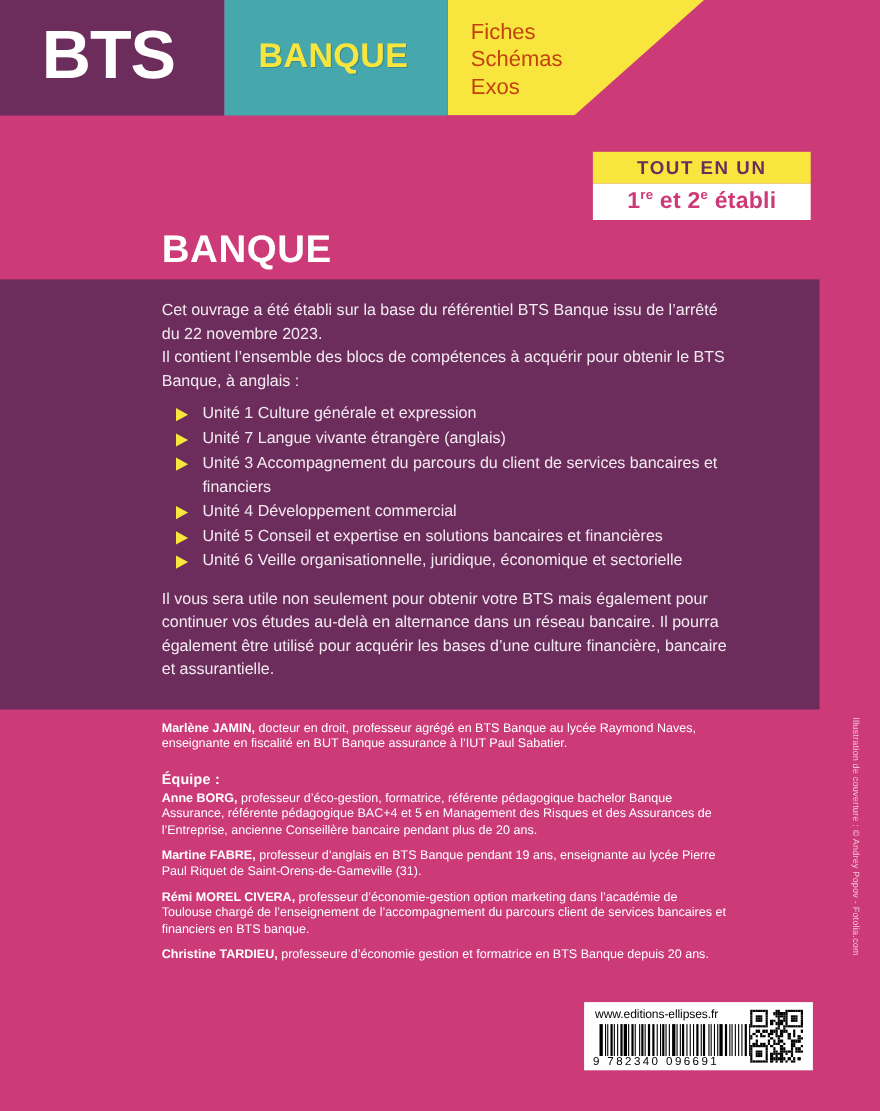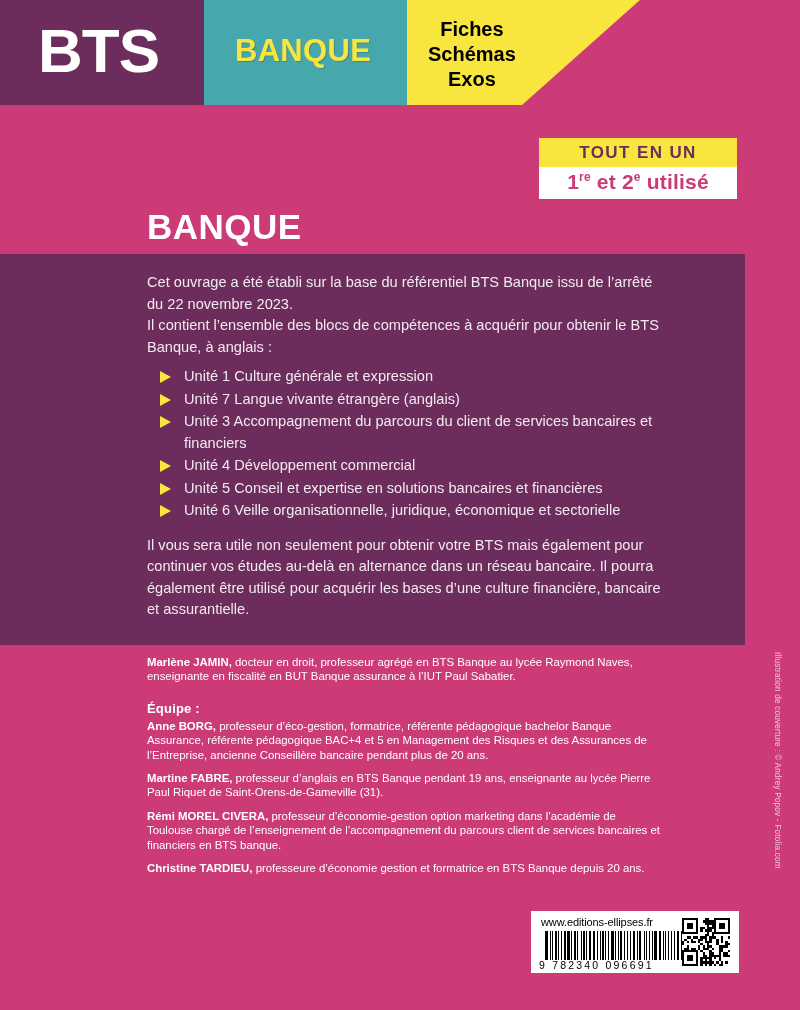--- a/index.html
+++ b/index.html
@@ -24,23 +24,22 @@
     position:absolute;left:31px;top:32px;
     color:#f8e63e;font-size:31px;font-weight:bold;line-height:38px;letter-spacing:.3px;
     text-shadow:1px 1px 0 rgba(0,0,0,.18);
   }
   .hdr-yellow{
     position:absolute;left:407px;top:0;width:233px;height:105px;background:#f8e63e;
     clip-path:polygon(0 0,233px 0,115px 105px,0 105px);
   }
   .hdr-yellow span{
     position:absolute;left:21px;top:17px;
-    color:#000000;font-size:20px;font-weight:bold;line-height:25px;
+    color:#c2410c;font-size:20px;font-weight:normal;line-height:25px;
     white-space:pre-line;
-    text-align:center;
   }
 
   
   .badge{position:absolute;right:63px;top:138px;width:198px;}
   .badge-top{
     background:#f8e63e;color:#6d2d5c;text-align:center;
     font-size:17px;font-weight:bold;letter-spacing:1.4px;padding:5px 0 4px;
   }
   .badge-bot{
     background:#ffffff;color:#cc3a78;text-align:center;
@@ -120,21 +119,21 @@
     </div>
     <div class="hdr-yellow">
       <span>Fiches
 Schémas
 Exos</span>
     </div>
   </div>
 
   <div class="badge">
     <div class="badge-top">TOUT EN UN</div>
-    <div class="badge-bot"><span>1</span><sup>re</sup><span> et 2</span><sup>e</sup><span> utilisé</span></div>
+    <div class="badge-bot"><span>1</span><sup>re</sup><span> et 2</span><sup>e</sup><span> établi</span></div>
   </div>
 
   <div class="title">BANQUE</div>
 
   <div class="panel">
     <div class="panel-inner">
       <p class="p-text">Cet ouvrage a été établi sur la base du référentiel BTS Banque issu de l’arrêté du 22 novembre 2023.</p>
       <p class="p-text">Il contient l’ensemble des blocs de compétences à acquérir pour obtenir le BTS Banque, à anglais :</p>
       <ul class="unit-list">
         <li><span class="tri"></span><span>Unité 1 Culture générale et expression</span></li>

